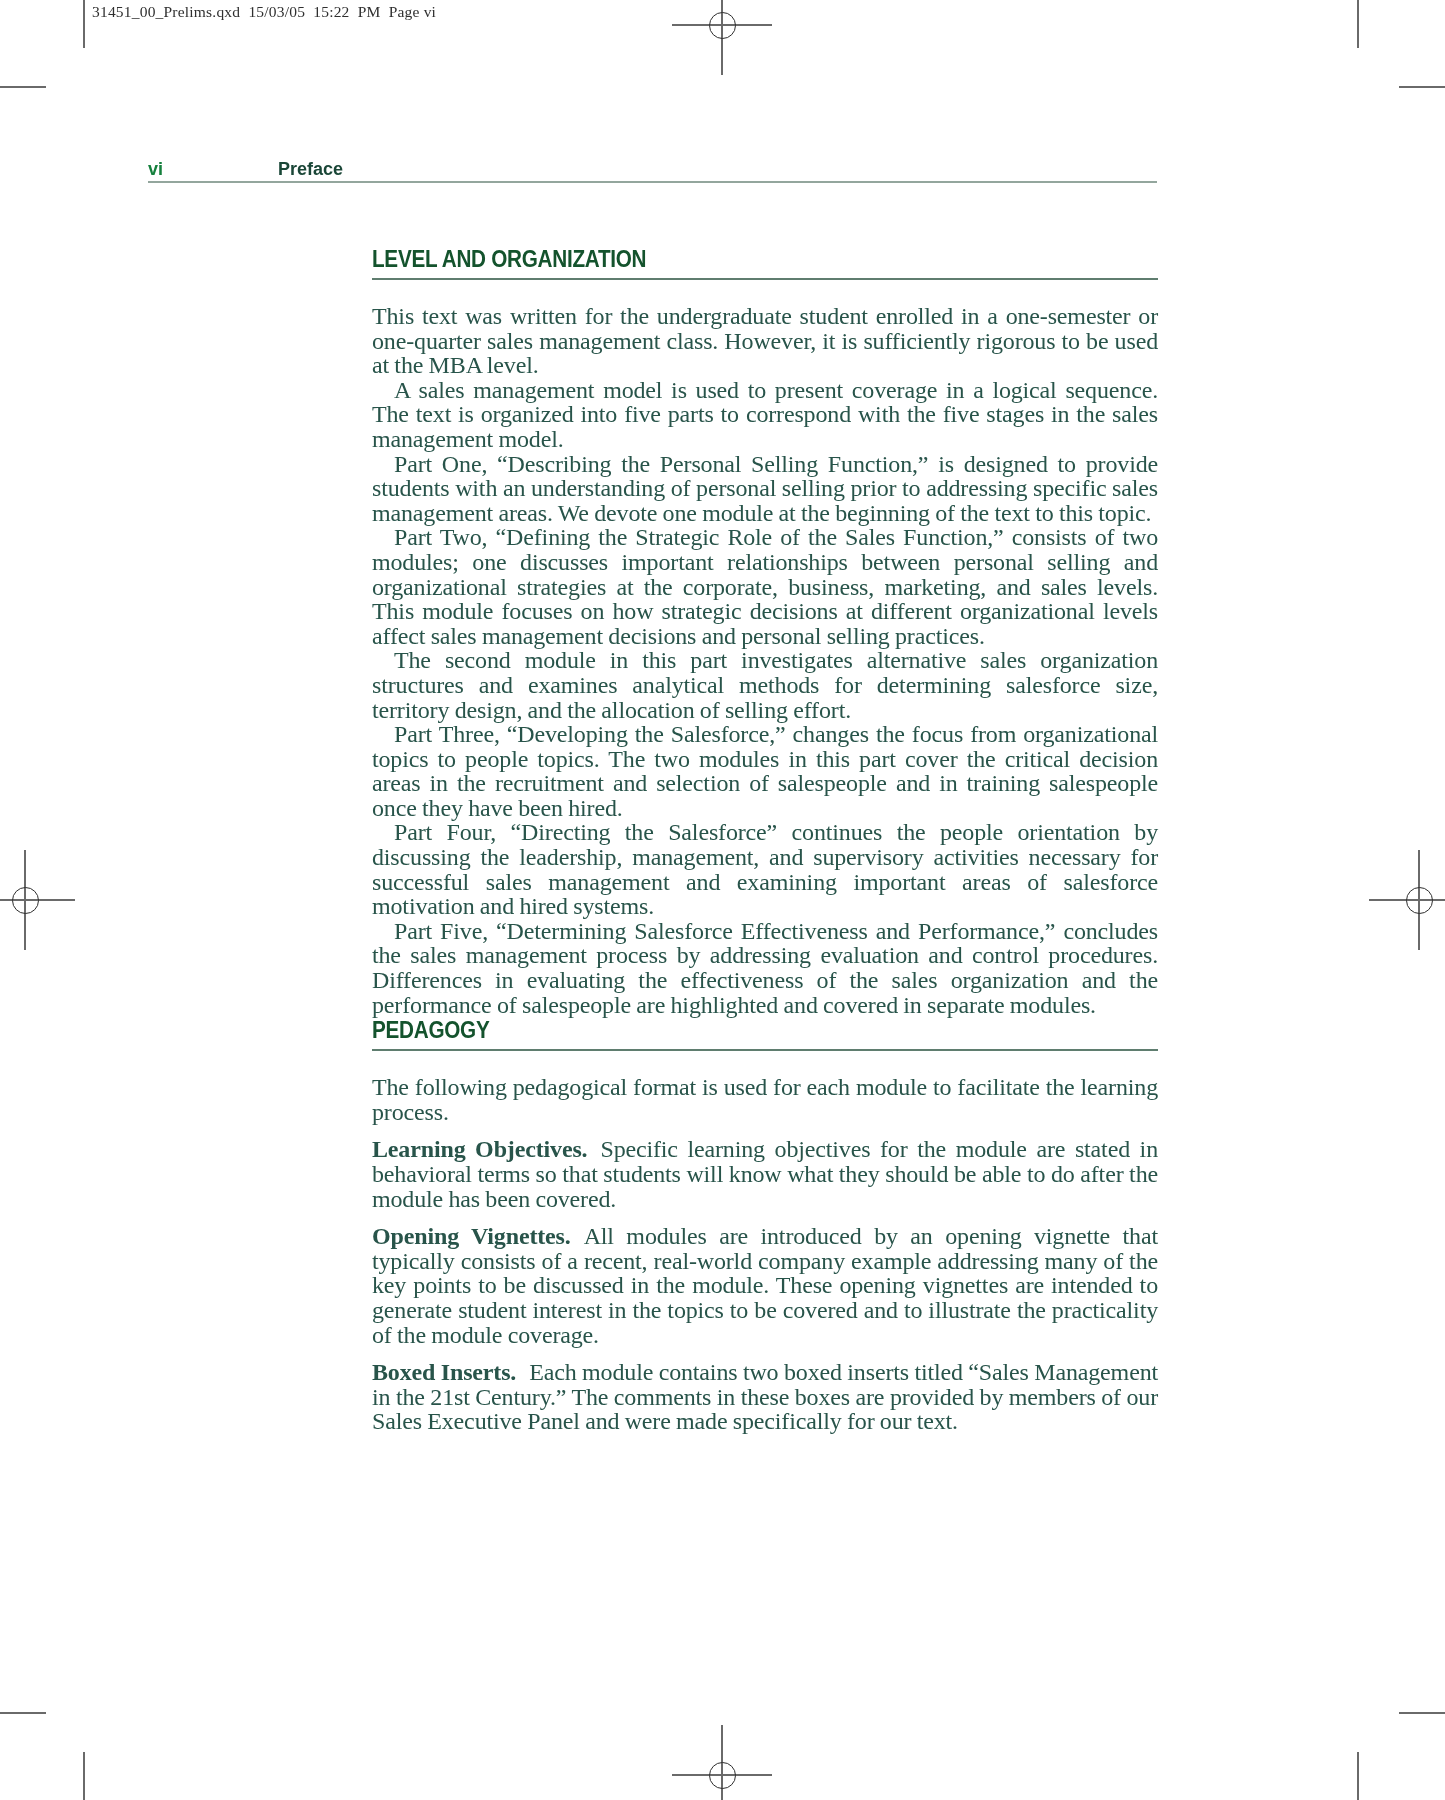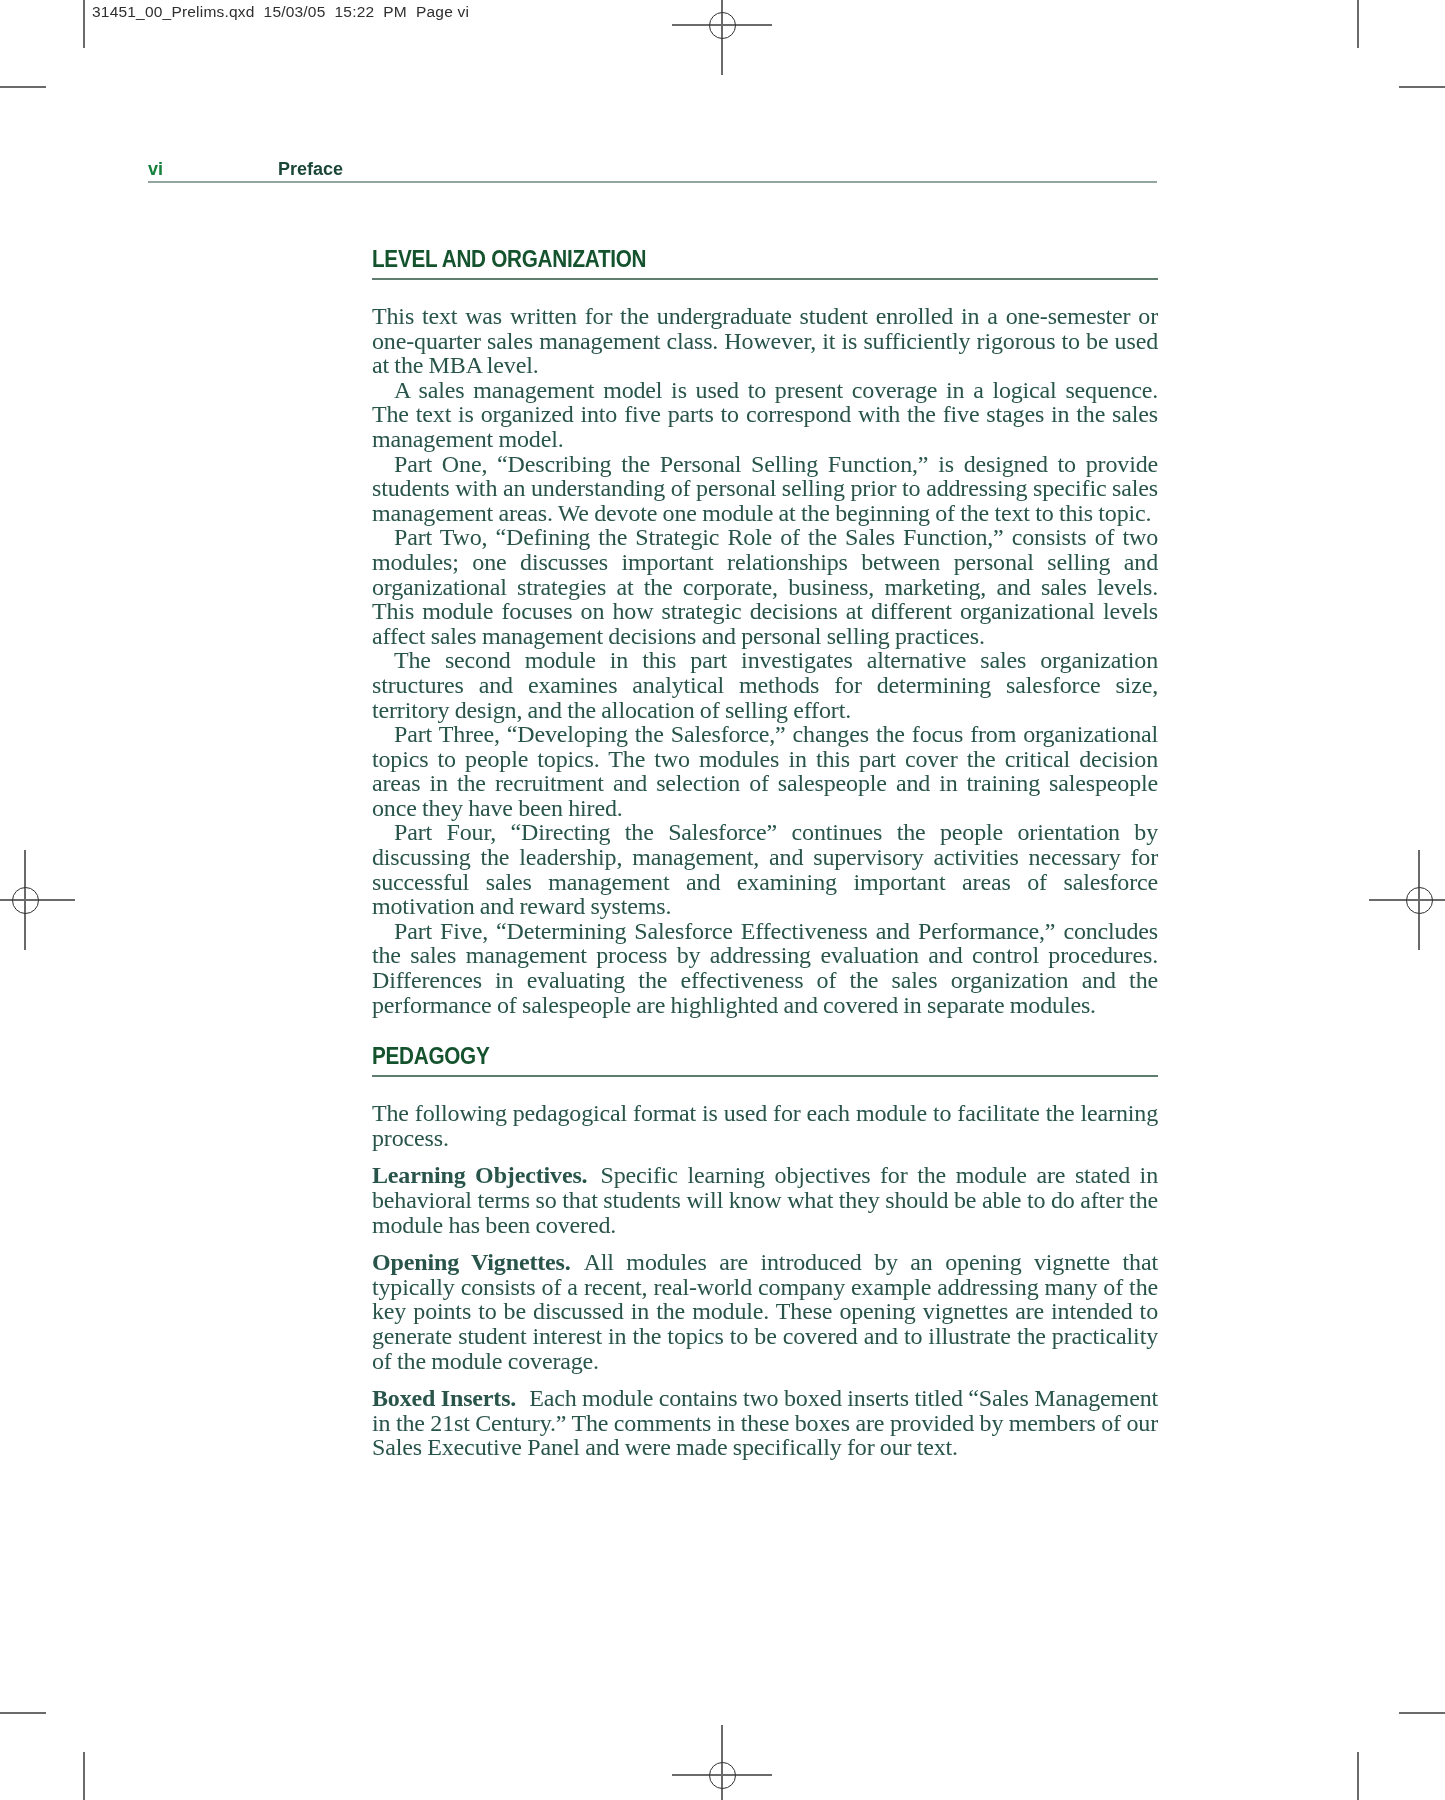--- a/index.html
+++ b/index.html
@@ -1,19 +1,19 @@
 <!DOCTYPE html>
 <html><head>
 <meta charset="utf-8">
 <style>
   html,body{margin:0;padding:0;background:#ffffff;}
   .page{position:relative;width:1445px;height:1800px;background:#ffffff;overflow:hidden;
         font-family:"Liberation Serif","DejaVu Serif",serif;}
   
-  .slug{position:absolute;left:92px;top:3px;font-family:Liberation Sans, sans-serif;
+  .slug{position:absolute;left:92px;top:3px;font-family:Liberation Serif, serif;
         font-size:15.5px;color:#2f2f2f;white-space:pre;letter-spacing:0.2px;}
   
   .crop{position:absolute;background:#6a6a6a;}
   .crop.v{width:1.5px;height:48px;}
   .crop.h{width:46px;height:1.5px;}
   
   .regmark{position:absolute;width:0;height:0;}
   .reg-h{position:absolute;left:-50px;top:-0.75px;width:100px;height:1.5px;background:#6a6a6a;}
   .reg-v{position:absolute;top:-50px;left:-0.75px;width:1.5px;height:100px;background:#6a6a6a;}
   .reg-c{position:absolute;left:-13.5px;top:-13.5px;width:27px;height:27px;border:1.6px solid #2e2e2e;
@@ -27,21 +27,21 @@
   
   main{position:absolute;left:372px;top:246px;width:786px;display:block;}
   h2{margin:0;padding:0;font-family:"Liberation Sans","DejaVu Sans",sans-serif;font-weight:bold;
      font-size:23px;line-height:26px;color:#14532d;letter-spacing:-0.3px;}
   h2 .hx{display:inline-block;transform:scaleX(0.9);transform-origin:left center;white-space:nowrap;}
   .h-rule{height:2px;background:#5f7d6f;margin-top:6px;}
   p{margin:0;padding:0;font-size:24px;line-height:24.6px;text-align:justify;color:#28544a;
     letter-spacing:-0.15px;word-spacing:-0.5px;}
   p.first{margin-top:24px;}
   p.ind{text-indent:22px;}
-  section.sec2{margin-top:26px;}
+  section.sec2{}
   p.item{margin-top:13px;}
   p.item b{margin-right:13px;}
 </style>
 </head>
 <body>
 
 <div class="page">
 
   <div class="slug">31451_00_Prelims.qxd  15/03/05  15:22  PM  Page vi</div>
 
@@ -85,21 +85,21 @@
 
     <section>
       <h2><span class="hx">LEVEL AND ORGANIZATION</span></h2>
       <div class="h-rule"></div>
       <p class="first">This text was written for the undergraduate student enrolled in a one-semester or one-quarter sales management class. However, it is sufficiently rigorous to be used at the MBA level.</p>
       <p class="ind">A sales management model is used to present coverage in a logical sequence. The text is organized into five parts to correspond with the five stages in the sales management model.</p>
       <p class="ind">Part One, “Describing the Personal Selling Function,” is designed to provide students with an understanding of personal selling prior to addressing specific sales management areas. We devote one module at the beginning of the text to this topic.</p>
       <p class="ind">Part Two, “Defining the Strategic Role of the Sales Function,” consists of two modules; one discusses important relationships between personal selling and organizational strategies at the corporate, business, marketing, and sales levels. This module focuses on how strategic decisions at different organizational levels affect sales management decisions and personal selling practices.</p>
       <p class="ind">The second module in this part investigates alternative sales organization structures and examines analytical methods for determining salesforce size, territory design, and the allocation of selling effort.</p>
       <p class="ind">Part Three, “Developing the Salesforce,” changes the focus from organizational topics to people topics. The two modules in this part cover the critical decision areas in the recruitment and selection of salespeople and in training salespeople once they have been hired.</p>
-      <p class="ind">Part Four, “Directing the Salesforce” continues the people orientation by discussing the leadership, management, and supervisory activities necessary for successful sales management and examining important areas of salesforce motivation and reward systems.</p>
+      <p class="ind">Part Four, “Directing the Salesforce” continues the people orientation by discussing the leadership, management, and supervisory activities necessary for successful sales management and examining important areas of salesforce motivation and hired systems.</p>
       <p class="ind">Part Five, “Determining Salesforce Effectiveness and Performance,” concludes the sales management process by addressing evaluation and control procedures. Differences in evaluating the effectiveness of the sales organization and the performance of salespeople are highlighted and covered in separate modules.</p>
     </section>
 
     <section class="sec2">
       <h2><span class="hx">PEDAGOGY</span></h2>
       <div class="h-rule"></div>
       <p class="first">The following pedagogical format is used for each module to facilitate the learning process.</p>
 
       <p class="item">
         <b>Learning Objectives.</b><span>Specific learning objectives for the module are stated in behavioral terms so that students will know what they should be able to do after the module has been covered.</span>

